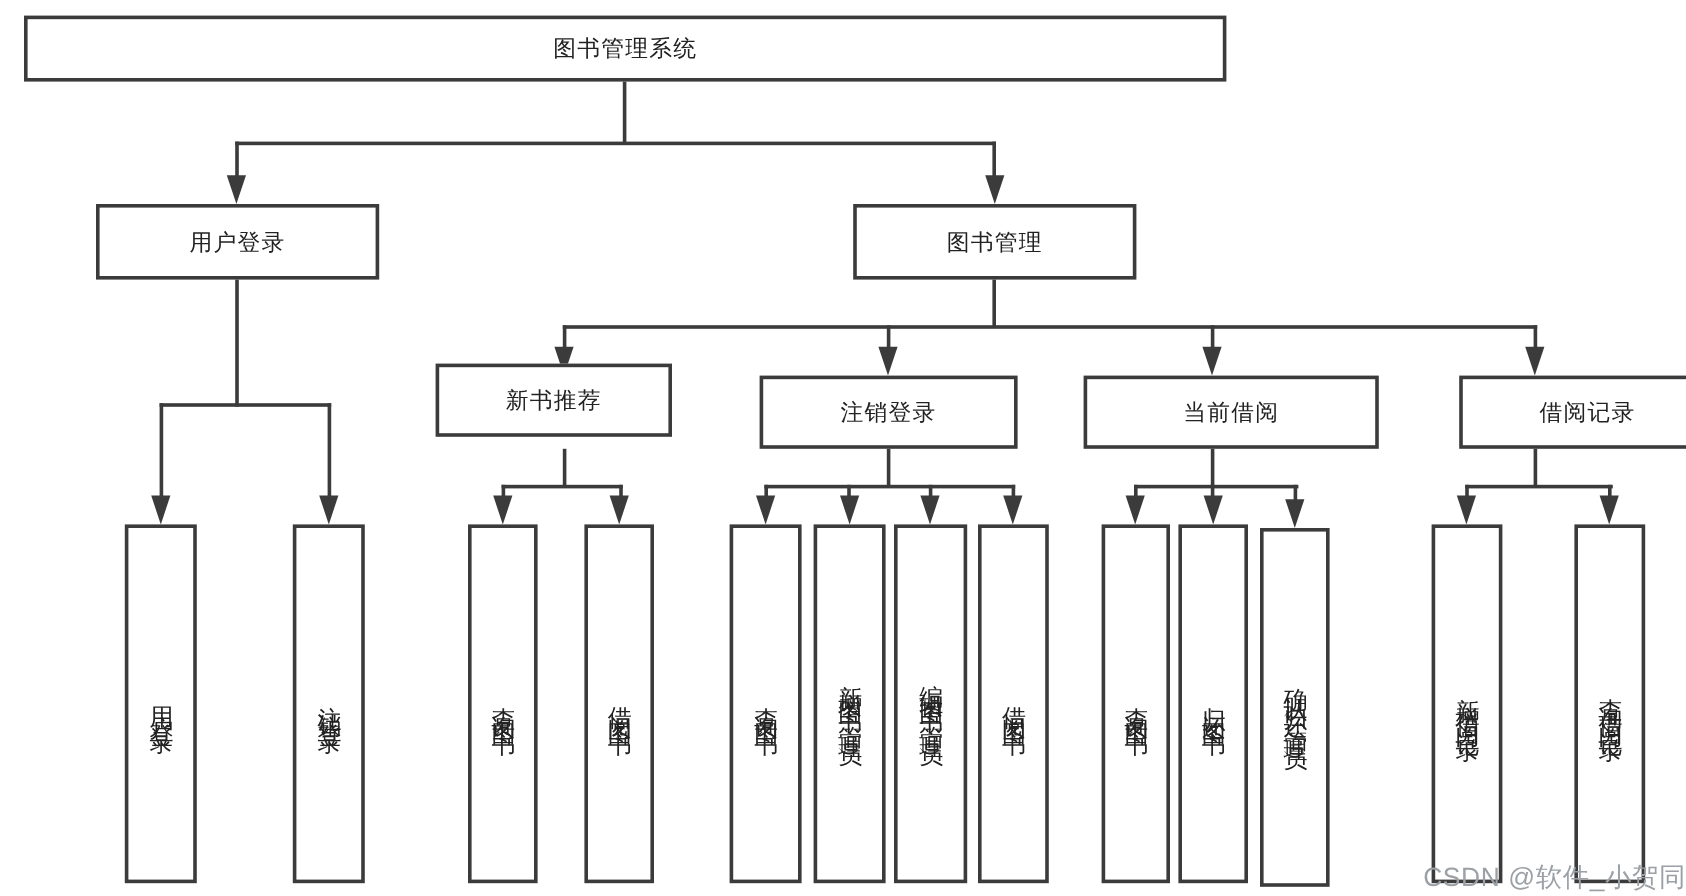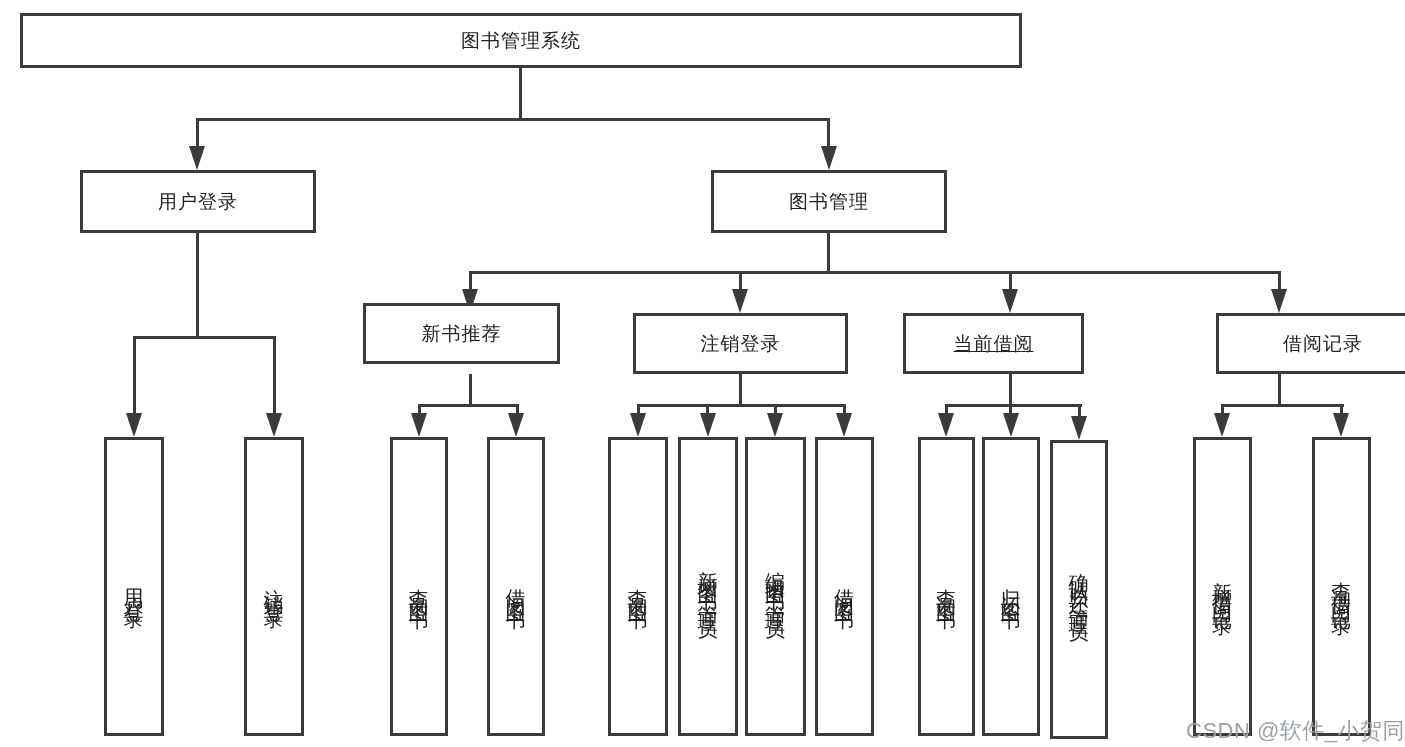--- a/index.html
+++ b/index.html
@@ -67,21 +67,21 @@
   <div class="ar" style="left:732px;top:289px;"></div>
   <div class="ar" style="left:1002px;top:289px;"></div>
   <div class="ar" style="left:1271px;top:289px;"></div>
 
   <div class="box" style="left:363px;top:303px;width:197px;height:61px;">
     <span class="hlabel">新书推荐</span>
   </div>
   <div class="box" style="left:633px;top:313px;width:215px;height:61px;">
     <span class="hlabel">注销登录</span>
   </div>
-  <div class="box" style="left:903px;top:313px;width:181px;height:61px;text-decoration:underline;">
+  <div class="box" style="left:903px;top:313px;width:246px;height:61px;">
     <span class="hlabel">当前借阅</span>
   </div>
   <div class="box" style="left:1172px;top:313px;width:214px;height:61px;margin-left:44px;">
     <span class="hlabel">借阅记录</span>
   </div>
 
   <div class="ln" style="left:469px;top:374px;width:3px;height:32px;"></div>
   <div class="ln" style="left:739px;top:374px;width:3px;height:32px;"></div>
   <div class="ln" style="left:1009px;top:374px;width:3px;height:32px;"></div>
   <div class="ln" style="left:1278px;top:374px;width:3px;height:32px;"></div>

